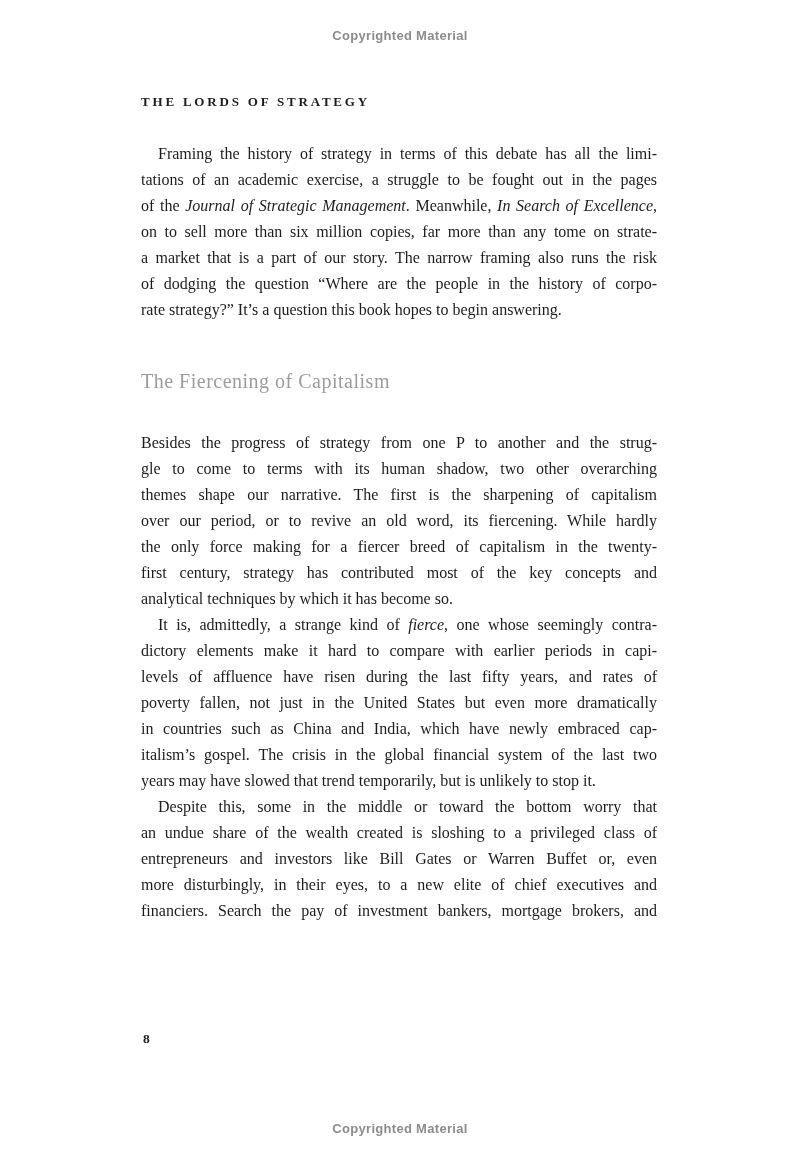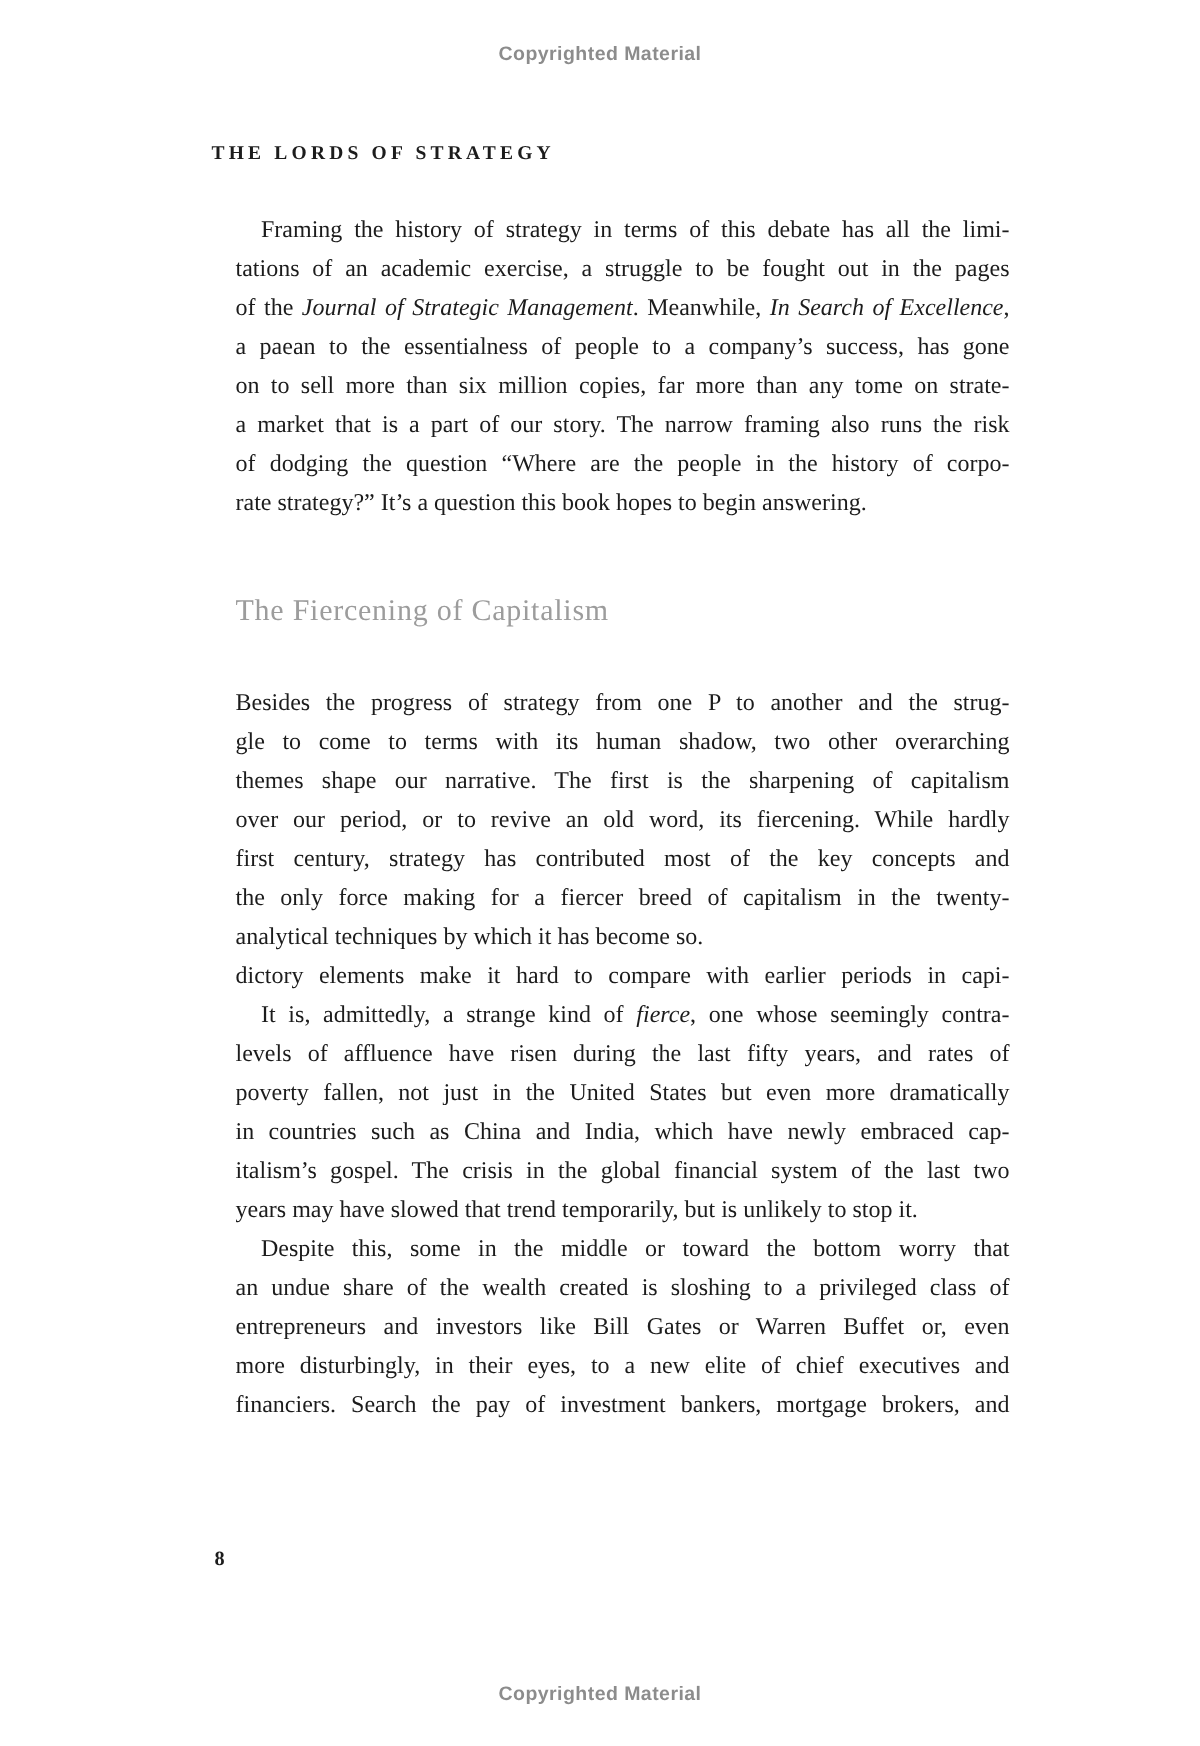--- a/index.html
+++ b/index.html
@@ -35,21 +35,20 @@
     letter-spacing: 2.8px;
     color: var(--body, #1c1c1c);
   }
   .text-col {
     position: absolute;
     left: 141px;
     top: 141px;
     width: 516px;
     font-size: 16px;
     line-height: 26px;
-    margin-left: 16px;
   }
   .section-heading {
     font-size: 20px;
     line-height: 36px;
     letter-spacing: 0.5px;
     color: var(--heading, #9c9c9c);
     margin: 40px 0 31px 0;
     font-weight: normal;
   }
   .para { margin: 0; }
@@ -77,41 +76,40 @@
   <div class="copyright top">Copyrighted Material</div>
 
   <div class="running-header">THE LORDS OF STRATEGY</div>
 
   <div class="text-col">
     <div id="intro-paragraphs">
         <div class="para">
           <div class="line indent"><span>Framing the history of strategy in terms of this debate has all the limi-</span></div>
           <div class="line"><span>tations of an academic exercise, a struggle to be fought out in the pages</span></div>
           <div class="line"><span>of the </span><span class="em">Journal of Strategic Management</span><span>. Meanwhile, </span><span class="em">In Search of Excellence</span><span>,</span></div>
-          <div class="line"><span>a paean to the essentialness of people to a company’s success, has gone</span></div>
           <div class="line"><span>on to sell more than six million copies, far more than any tome on strate-</span></div>
           <div class="line"><span>a market that is a part of our story. The narrow framing also runs the risk</span></div>
           <div class="line"><span>of dodging the question “Where are the people in the history of corpo-</span></div>
           <div class="line lastline"><span>rate strategy?” It’s a question this book hopes to begin answering.</span></div>
         </div>
       </div>
     <div class="section-heading">The Fiercening of Capitalism</div>
     <div id="section-paragraphs">
         <div class="para">
           <div class="line"><span>Besides the progress of strategy from one P to another and the strug-</span></div>
           <div class="line"><span>gle to come to terms with its human shadow, two other overarching</span></div>
           <div class="line"><span>themes shape our narrative. The first is the sharpening of capitalism</span></div>
           <div class="line"><span>over our period, or to revive an old word, its fiercening. While hardly</span></div>
+          <div class="line"><span>the only force making for a fiercer breed of capitalism in the twenty-</span></div>
           <div class="line"><span>first century, strategy has contributed most of the key concepts and</span></div>
-          <div class="line"><span>the only force making for a fiercer breed of capitalism in the twenty-</span></div>
           <div class="line lastline"><span>analytical techniques by which it has become so.</span></div>
         </div>
         <div class="para">
+          <div class="line indent"><span>It is, admittedly, a strange kind of </span><span class="em">fierce</span><span>, one whose seemingly contra-</span></div>
           <div class="line"><span>dictory elements make it hard to compare with earlier periods in capi-</span></div>
-          <div class="line indent"><span>It is, admittedly, a strange kind of </span><span class="em">fierce</span><span>, one whose seemingly contra-</span></div>
           <div class="line"><span>levels of affluence have risen during the last fifty years, and rates of</span></div>
           <div class="line"><span>poverty fallen, not just in the United States but even more dramatically</span></div>
           <div class="line"><span>in countries such as China and India, which have newly embraced cap-</span></div>
           <div class="line"><span>italism’s gospel. The crisis in the global financial system of the last two</span></div>
           <div class="line lastline"><span>years may have slowed that trend temporarily, but is unlikely to stop it.</span></div>
         </div>
         <div class="para">
           <div class="line indent"><span>Despite this, some in the middle or toward the bottom worry that</span></div>
           <div class="line"><span>an undue share of the wealth created is sloshing to a privileged class of</span></div>
           <div class="line"><span>entrepreneurs and investors like Bill Gates or Warren Buffet or, even</span></div>

